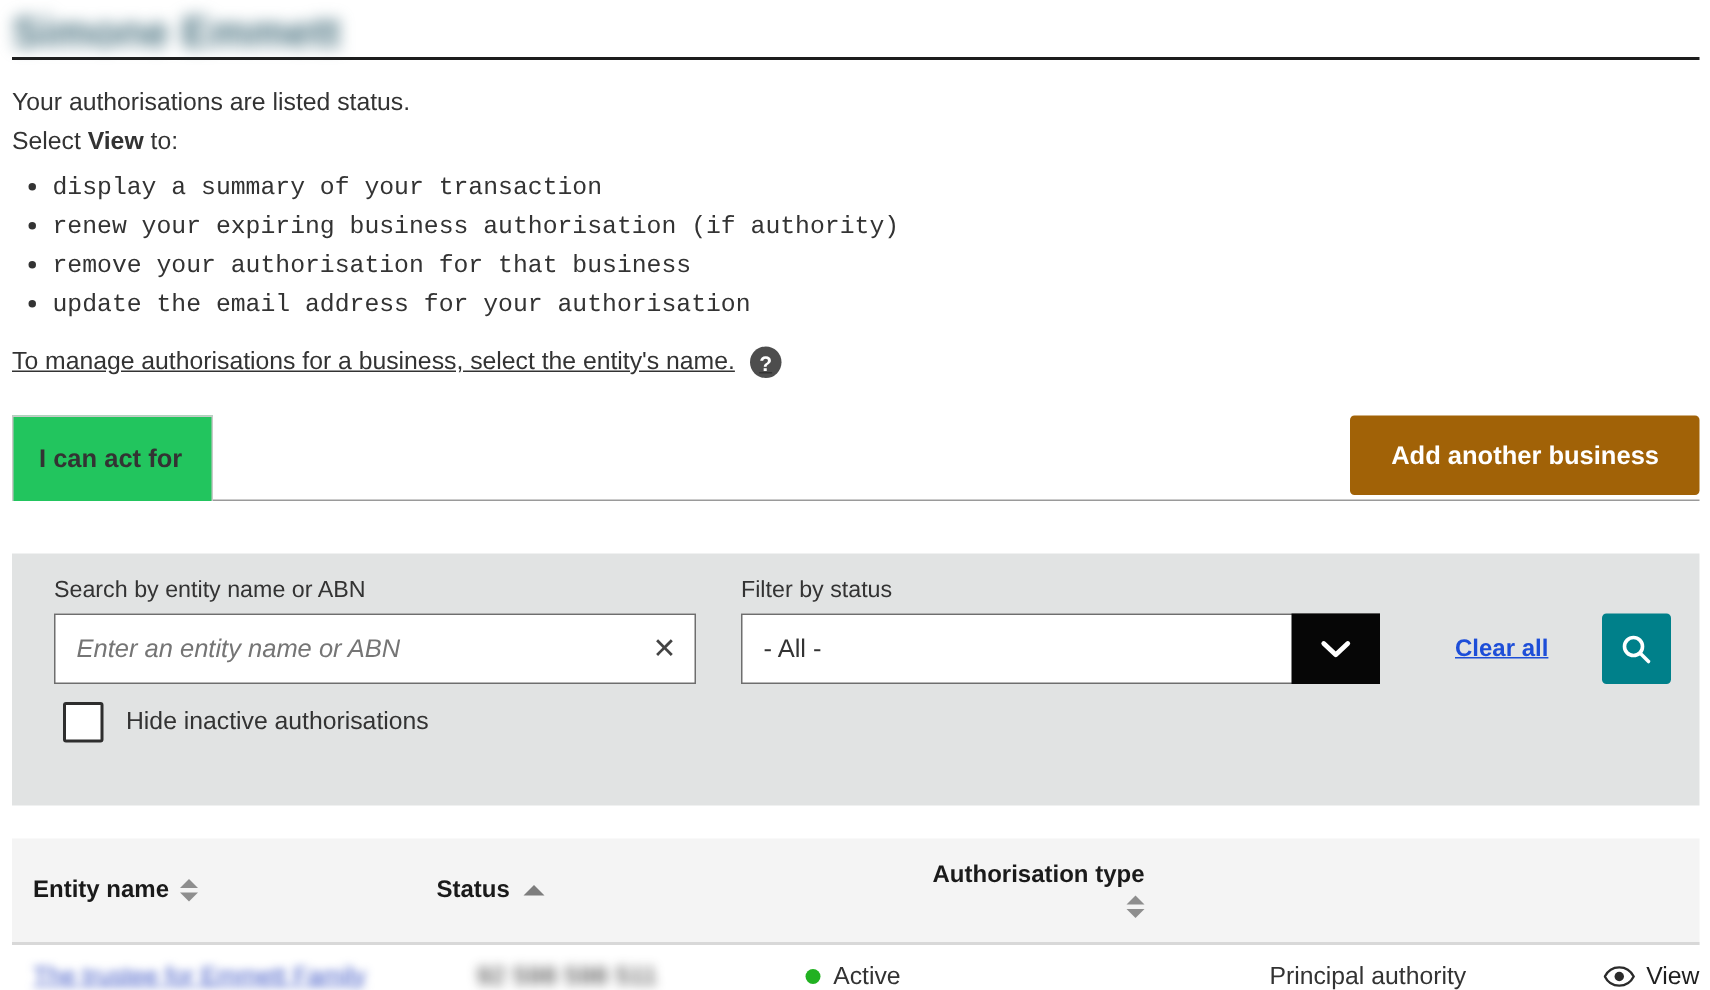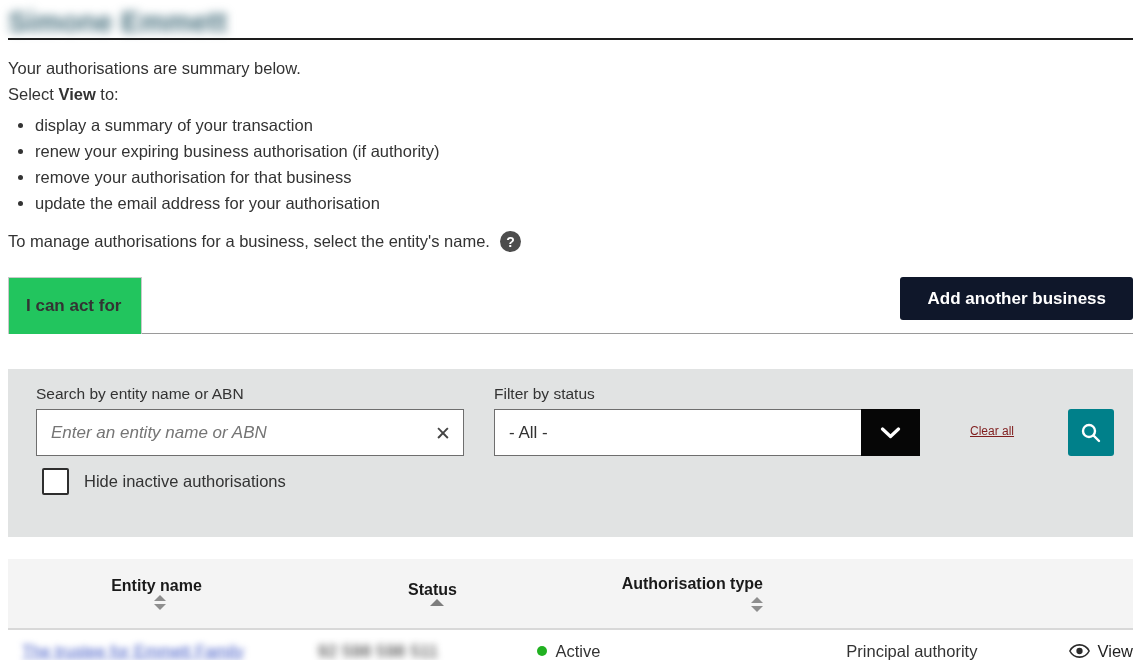--- a/index.html
+++ b/index.html
@@ -15,41 +15,41 @@
   .page-title {
     margin:6px 0 0 0; font-size:29px; font-weight:bold;
     color:#47707e; line-height:32px; filter:blur(5px);
     width:fit-content;
   }
   .title-rule { border:none; border-top:2px solid #1d1d1d; margin:0; }
 
   
   .intro { margin-top:15px; }
   .intro p { margin:0; font-size:16.5px; line-height:26px; }
-  ul.bullets { margin:5px 0 0 0; padding-left:27px; }
+  ul.bullets { margin:5px 0 0 0; padding-left:27px;font-family:Liberation Mono, monospace; }
   ul.bullets li { line-height:26px; font-size:16.5px; }
-  .manage { margin-top:15px; font-size:16.5px; display:flex; align-items:center; gap:10px; }
+  .manage { margin-top:15px; font-size:16.5px; display:flex; align-items:center; gap:10px;text-decoration:underline; }
   .help-icon {
     width:21px; height:21px; border-radius:50%; background:#4d4d4d;
     color:#fff; font-weight:bold; font-size:14px;
     display:inline-flex; align-items:center; justify-content:center; cursor:pointer;
   }
 
   
   .tab-row { position:relative; height:57px; margin-top:25px; }
   .tab {
     position:absolute; left:0; top:0; height:57px; width:134px;
     background:#22c55e; border:1px solid #c9c9c9; border-bottom:none;
     display:flex; align-items:center; padding-left:17px;
     font-weight:bold; font-size:17px; color:#333; cursor:pointer;
   }
   .tab-line { position:absolute; left:134px; right:0; bottom:0; height:1px; background:#9a9a9a; }
   .add-btn {
-    position:absolute; right:0; top:0; height:43px;
-    background:#0f172a; border:none; border-radius:3px;
+    position:absolute; right:0; top:0; height:53px;
+    background:#a16207; border:none; border-radius:3px;
     color:#fff; font-weight:bold; font-size:17px; padding:0 27px;
     font-family:inherit; cursor:pointer;
   }
 
   
   .filter-panel { position:relative; height:168px; background:#e1e3e3; margin-top:35px; }
   .f-label { position:absolute; font-size:15.5px; color:#333; }
   .lbl-search { left:28px; top:16px; }
   .lbl-filter { left:486px; top:16px; }
   .search-wrap { position:absolute; left:28px; top:40px; width:428px; height:47px; }
@@ -65,22 +65,22 @@
   .select-box {
     position:absolute; left:486px; top:40px; width:426px; height:47px;
     background:#fff; border:1px solid #6e6e6e; cursor:pointer;
   }
   .select-value { line-height:45px; padding-left:14px; font-size:17px; color:#333; }
   .select-btn {
     position:absolute; top:-1px; right:-1px; width:59px; height:47px;
     background:#060606; display:flex; align-items:center; justify-content:center; cursor:pointer;
   }
   .clear-all {
-    position:absolute; left:962px; top:55px; font-size:12px; font-weight:normal;
-    color:#7f1d1d; text-decoration:underline; cursor:pointer;
+    position:absolute; left:962px; top:55px; font-size:16px; font-weight:bold;
+    color:#1d4ed8; text-decoration:underline; cursor:pointer;
   }
   .search-btn {
     position:absolute; left:1060px; top:40px; width:46px; height:47px;
     background:#00808a; border:none; border-radius:3px;
     display:flex; align-items:center; justify-content:center; cursor:pointer;
   }
   .checkbox {
     position:absolute; left:34px; top:99px; width:27px; height:27px;
     appearance:none; -webkit-appearance:none; background:#fff;
     border:2px solid #2e2e2e; border-radius:2px; margin:0; cursor:pointer;
@@ -92,21 +92,21 @@
     margin-top:22px; height:71px; background:#f4f4f4;
     border-bottom:2px solid #d8d8d8;
     display:flex; align-items:center;
     font-weight:bold; font-size:16px; color:#1a1a1a;
   }
   .col-entity { width:283px; padding-left:14px; display:flex; align-items:center; }
   .col-abn    { width:186px; display:flex; align-items:center; }
   .col-status { width:283px; display:flex; align-items:center; }
   .col-auth   { width:189px; }
   .col-action { flex:1; display:flex; align-items:center; }
-  .th-cell { cursor:pointer;flex-direction:column; }
+  .th-cell { cursor:pointer; }
   .col-auth.th-cell { display:flex; flex-direction:column; justify-content:center; align-items:flex-end; }
   .sort-both { display:inline-flex; flex-direction:column; gap:3px; margin-left:7px; }
   .sort-both .tri-up { width:0; height:0; border-left:6px solid transparent; border-right:6px solid transparent; border-bottom:6px solid #8e8e8e; }
   .sort-both .tri-down { width:0; height:0; border-left:6px solid transparent; border-right:6px solid transparent; border-top:6px solid #8e8e8e; }
   .sort-both.below { margin-left:2px; margin-top:4px; }
   .sort-asc { width:0; height:0; border-left:7px solid transparent; border-right:7px solid transparent; border-bottom:7px solid #7d7d7d; margin-left:9px; }
 
   .table-row { height:42px; display:flex; align-items:center; font-size:16.5px; background:#fff; color:#333;gap:48px; }
   .entity-link { color:#3d56c5; text-decoration:underline; filter:blur(3px); cursor:pointer; }
   .abn-val { filter:blur(3.5px); color:#222; letter-spacing:0.5px; }
@@ -115,21 +115,21 @@
 </style>
 </head>
 <body>
 
 <div class="container">
 
   <h1 class="page-title">Simone Emmett</h1>
   <hr class="title-rule">
 
   <div class="intro">
-    <p>Your authorisations are summary below.</p>
+    <p>Your authorisations are listed status.</p>
     <p><span>Select </span><b>View</b><span> to:</span></p>
     <ul class="bullets">
       <li>display a summary of your transaction</li>
       <li>renew your expiring business authorisation (if authority)</li>
       <li>remove your authorisation for that business</li>
       <li>update the email address for your authorisation</li>
     </ul>
   </div>
 
   <div class="manage">

